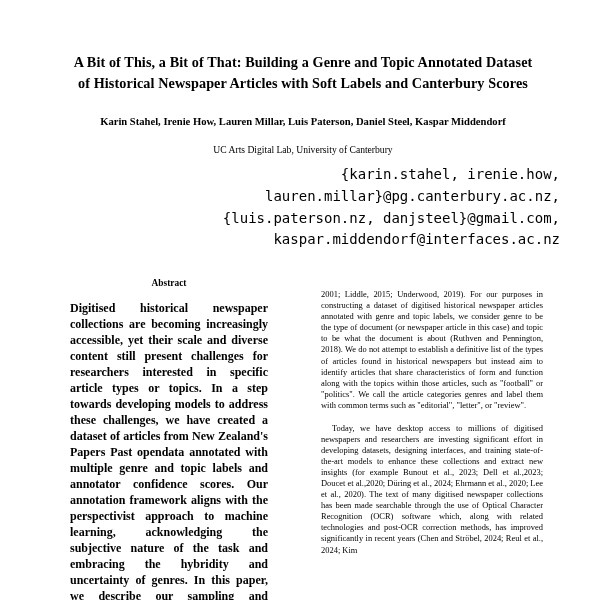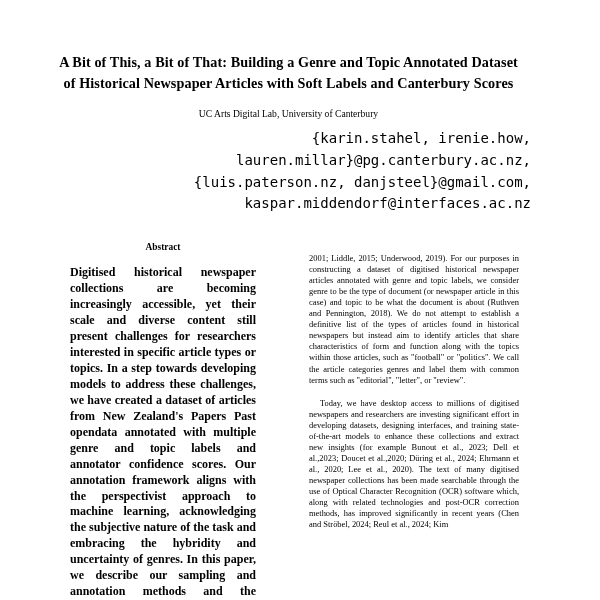--- a/index.html
+++ b/index.html
@@ -11,21 +11,21 @@
     height: 600px;
     background: #ffffff;
     font-family: "Liberation Serif", serif;
     color: #000000;
     overflow: hidden;
   }
   .page {
     width: 600px;
     height: 600px;
     box-sizing: border-box;
-    padding: 52px 69px 0 46px;
+    padding: 52px 40px 0 46px;
     position: relative;
   }
   .title {
     text-align: center;
     font-size: 14.2px;
     font-weight: bold;
     line-height: 1.45;
     margin: 0 2px 0 2px;
     letter-spacing: 0.1px;
   }
@@ -93,20 +93,21 @@
 </head>
 <body>
 
 <div class="page">
 
   <div class="title">
     <div>A Bit of This, a Bit of That: Building a Genre and Topic Annotated Dataset</div>
     <div>of Historical Newspaper Articles with Soft Labels and Canterbury Scores</div>
   </div>
 
+  <div class="authors">Karin Stahel, Irenie How, Lauren Millar, Luis Paterson, Daniel Steel, Kaspar Middendorf</div>
   <div class="affil">UC Arts Digital Lab, University of Canterbury</div>
 
   <div class="emails">
     <div>{karin.stahel, irenie.how, lauren.millar}@pg.canterbury.ac.nz,</div>
     <div>{luis.paterson.nz, danjsteel}@gmail.com, kaspar.middendorf@interfaces.ac.nz</div>
   </div>
 
   <div class="columns">
 
     <div class="col">

